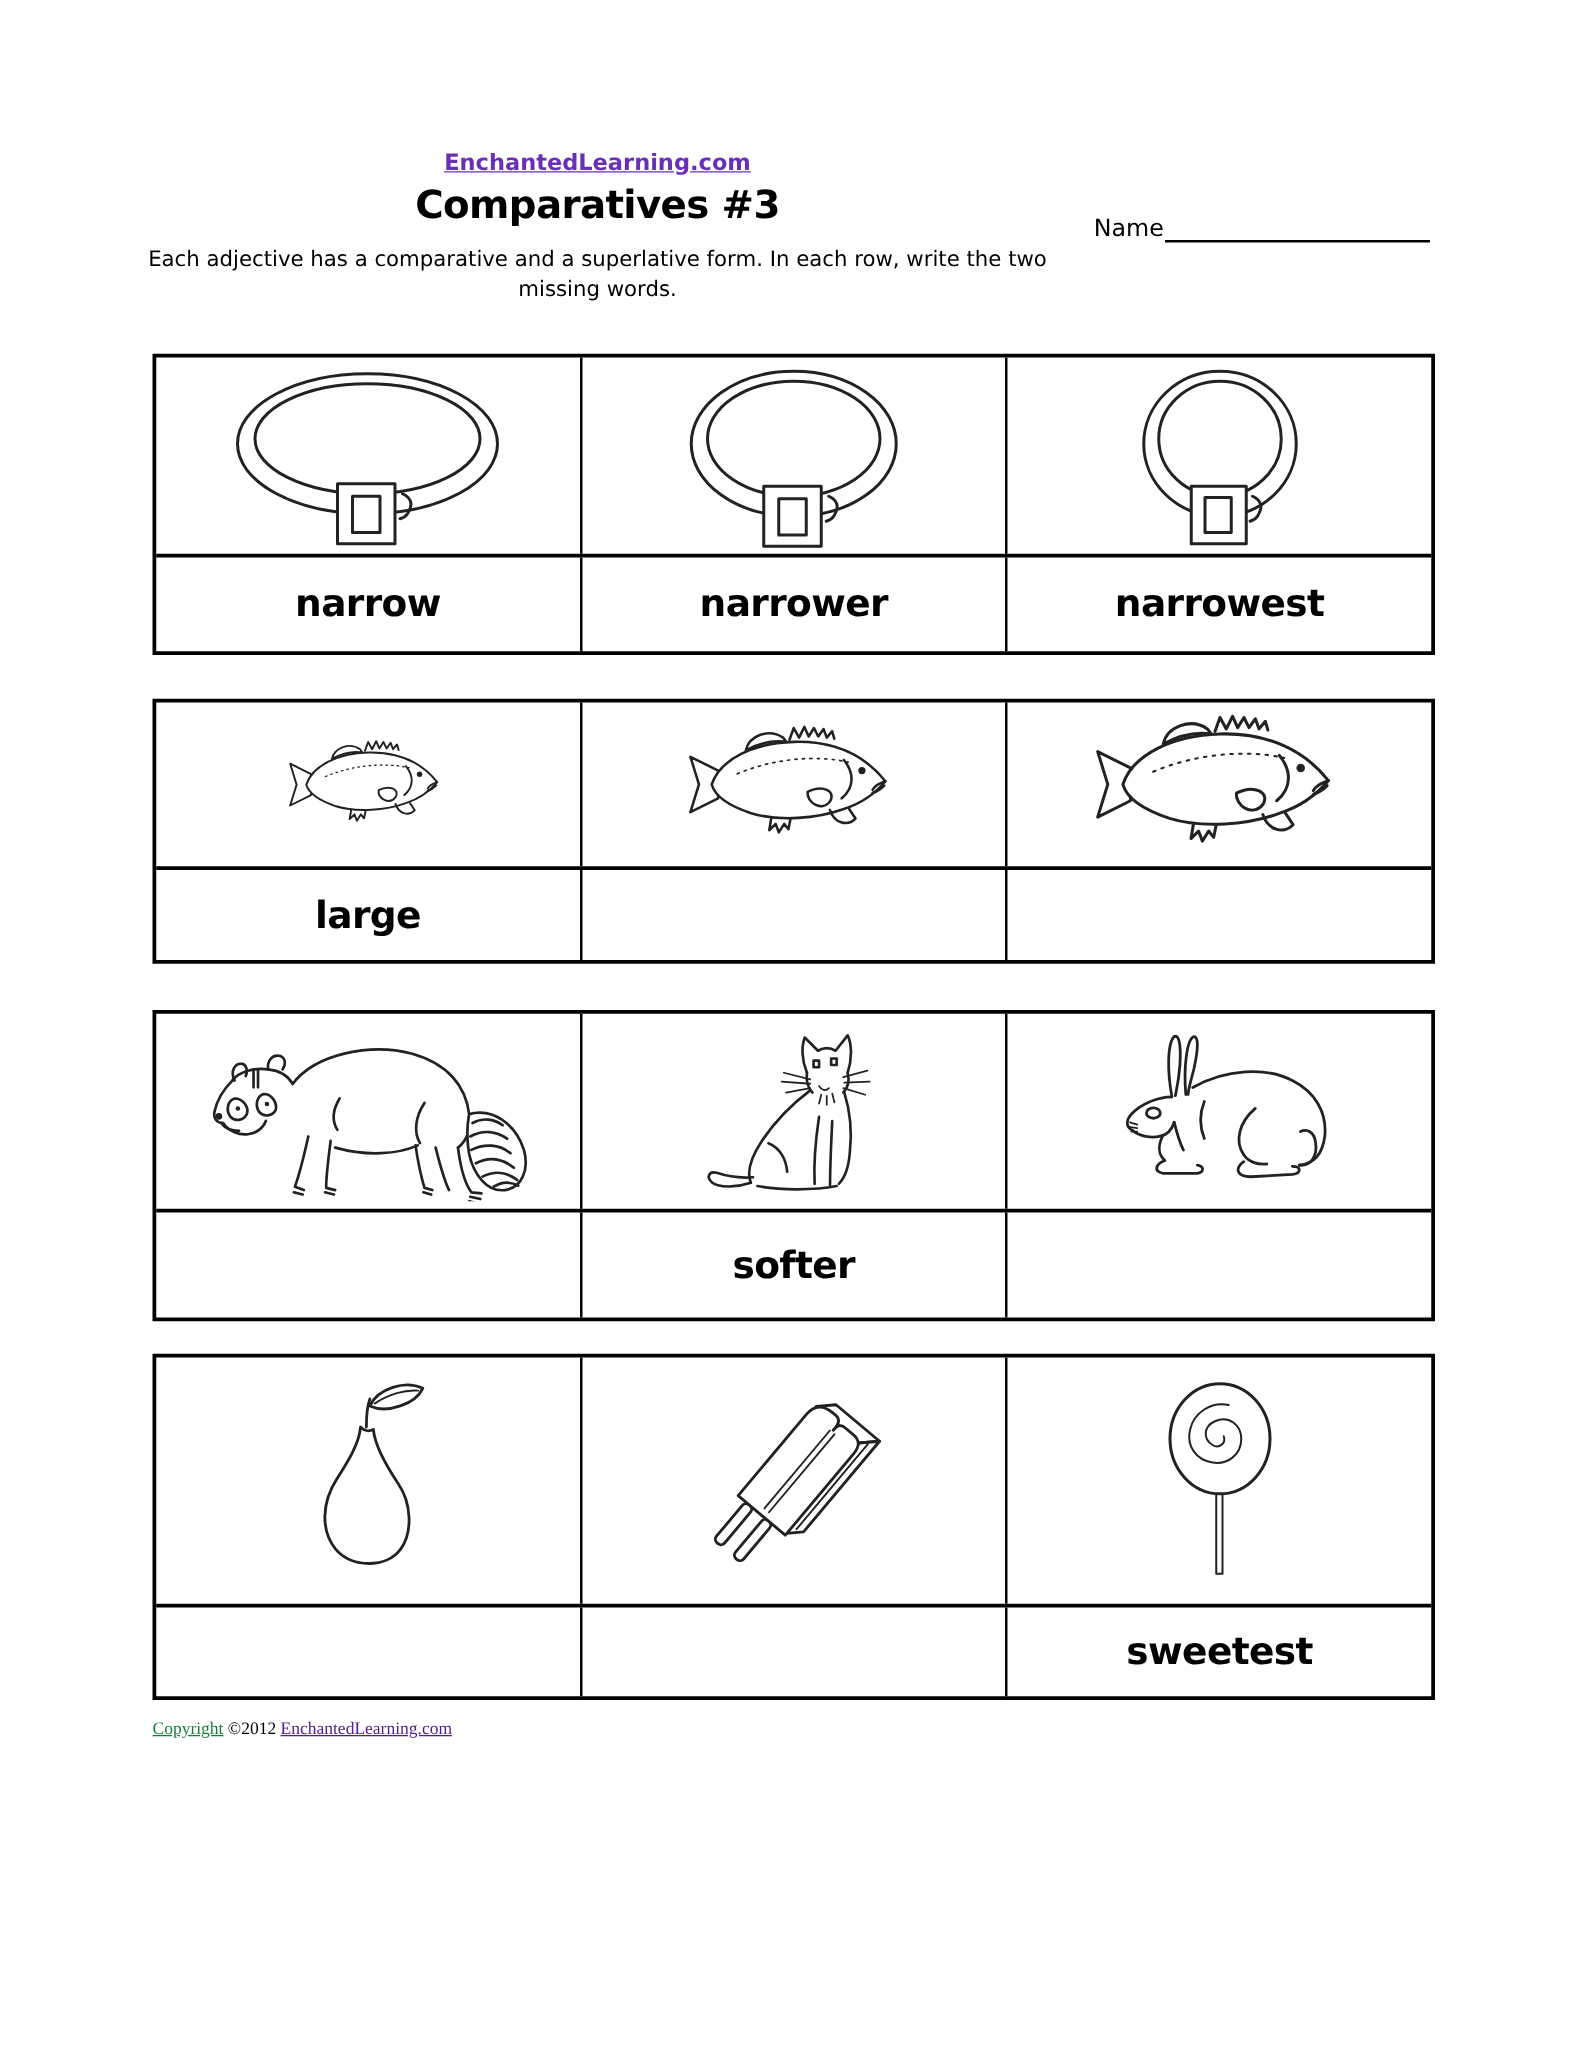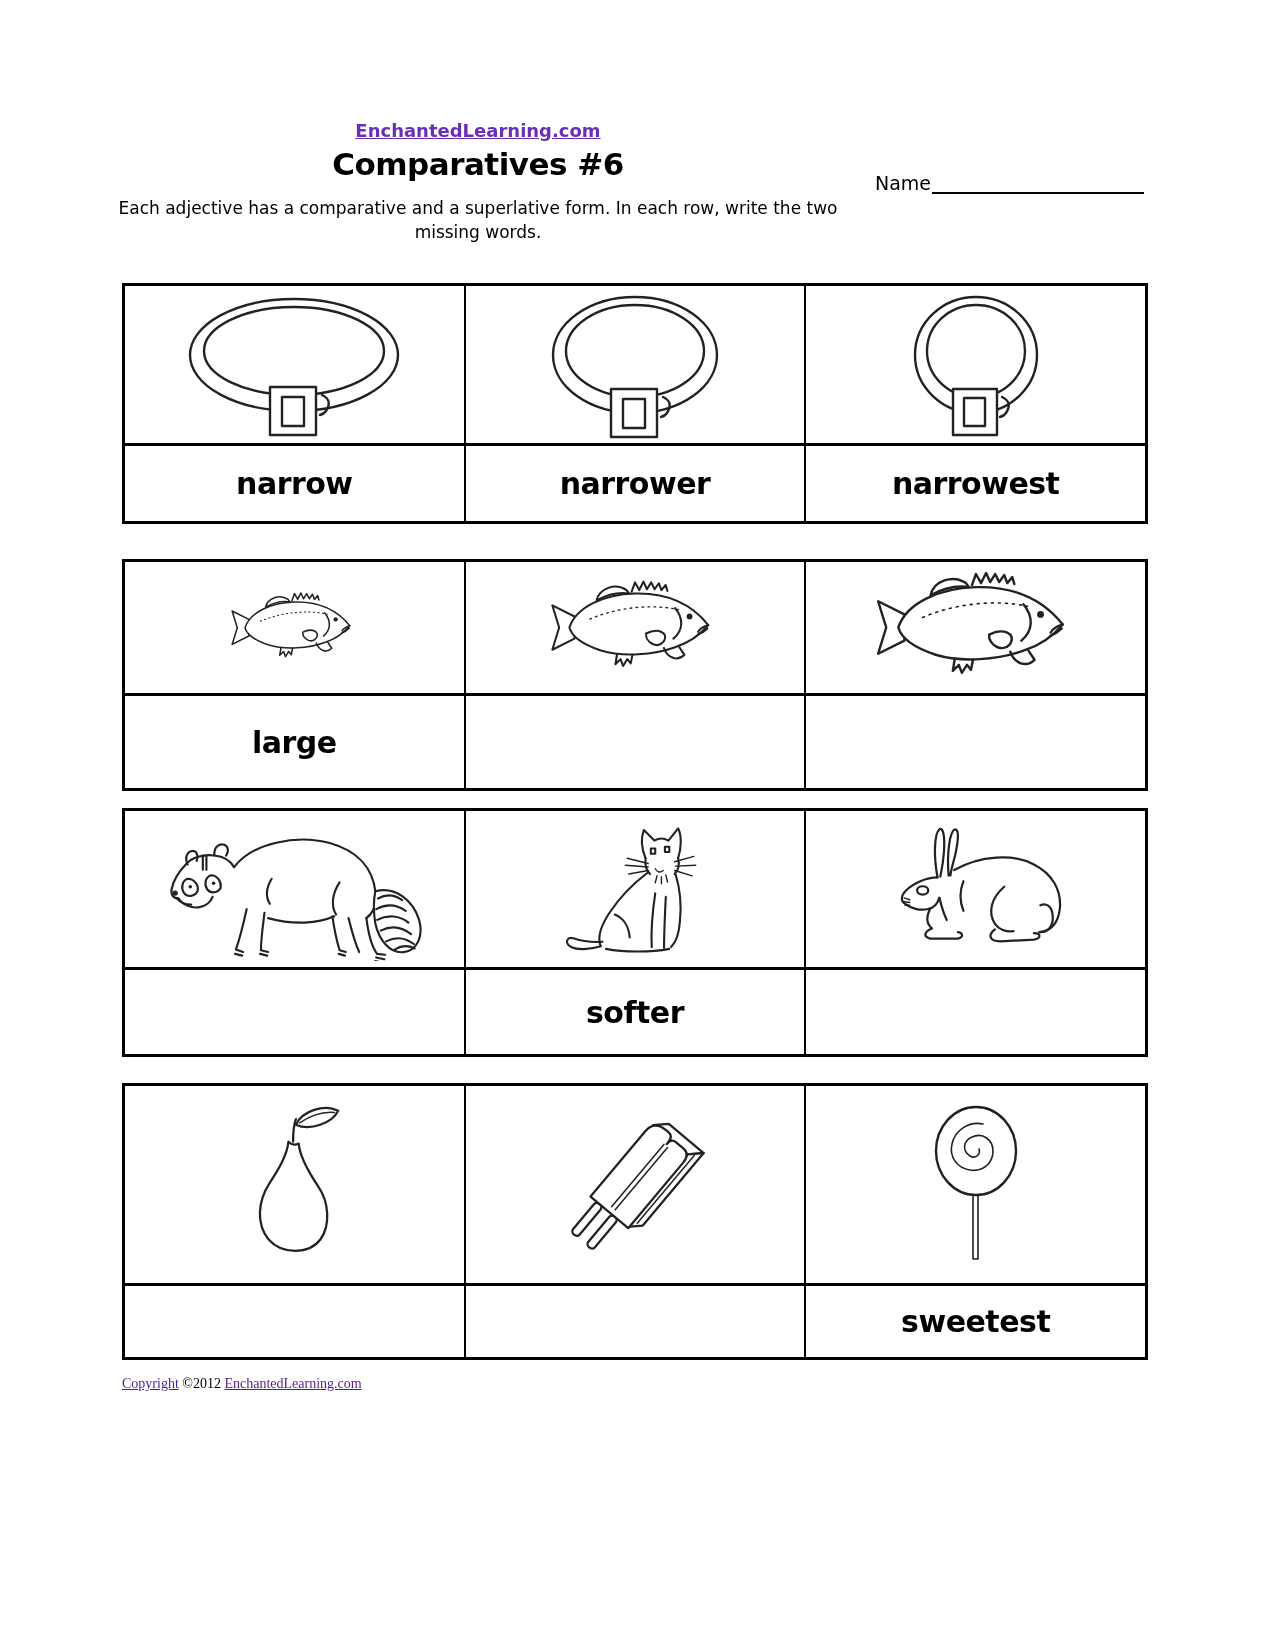--- a/index.html
+++ b/index.html
@@ -14,46 +14,46 @@
   .instr2{top:222px;font-size:17px;}
   .name-wrap{position:absolute;left:875px;top:172px;font-size:19px;white-space:nowrap;}
   .name-line{display:inline-block;width:212px;height:18px;border-bottom:2px solid #000;vertical-align:bottom;margin-left:1px;}
 
   
   .wtable{position:absolute;left:122px;width:1026px;border:3px solid #000;box-sizing:border-box;background:#fff;}
   .t1{top:283px;} .t2{top:559px;} .t3{top:808px;} .t4{top:1083px;}
   .row{display:flex;}
   .img-row{border-bottom:3px solid #000;}
   .t1 .img-row{height:157px;} .t1 .word-row{height:75px;}
-  .t2 .img-row{height:131px;} .t2 .word-row{height:92px;border-radius:27px;}
+  .t2 .img-row{height:131px;} .t2 .word-row{height:72px;border-radius:27px;}
   .t3 .img-row{height:156px;} .t3 .word-row{height:84px;justify-content:flex-end;}
   .t4 .img-row{height:197px;} .t4 .word-row{height:71px;}
   .cell{flex:1 1 0;display:flex;align-items:center;justify-content:center;overflow:hidden;}
   .cell + .cell{border-left:2px solid #000;}
   .word{font-size:30px;font-weight:bold;letter-spacing:-0.5px;}
 
   
   .art path,.art circle,.art ellipse,.art rect,.art line,.art polyline{
     stroke:#222;stroke-width:2.4;fill:none;stroke-linecap:round;stroke-linejoin:round;}
   .art .f{fill:#fff;}
   .art .k{fill:#222;stroke:none;}
   .art .thin{stroke-width:1.6;}
 
   
   .footer{position:absolute;left:122px;top:1376px;font-family:"Liberation Serif",serif;font-size:14px;}
-  .flink-blue{color:#4c1d95;text-decoration:underline;cursor:pointer;font-family:Liberation Serif, serif;}
+  .flink-blue{color:#15803d;text-decoration:underline;cursor:pointer;font-family:Liberation Serif, serif;}
   .flink-purple{color:#551a8b;text-decoration:underline;cursor:pointer;}
 </style>
 </head>
 <body>
 
 <div class="page">
 
   <a class="hdr-center site-link">EnchantedLearning.com</a>
-  <div class="hdr-center title">Comparatives #6</div>
+  <div class="hdr-center title">Comparatives #3</div>
   <div class="name-wrap">
     <span>Name</span><span class="name-line"></span>
   </div>
   <div class="hdr-center instr1">Each adjective has a comparative and a superlative form. In each row, write the two</div>
   <div class="hdr-center instr2">missing words.</div>
 
   <div class="wtable t1">
     <div class="row img-row">
       <div class="cell">
         <svg class="art" width="225" height="148" viewBox="0 0 225 148">

